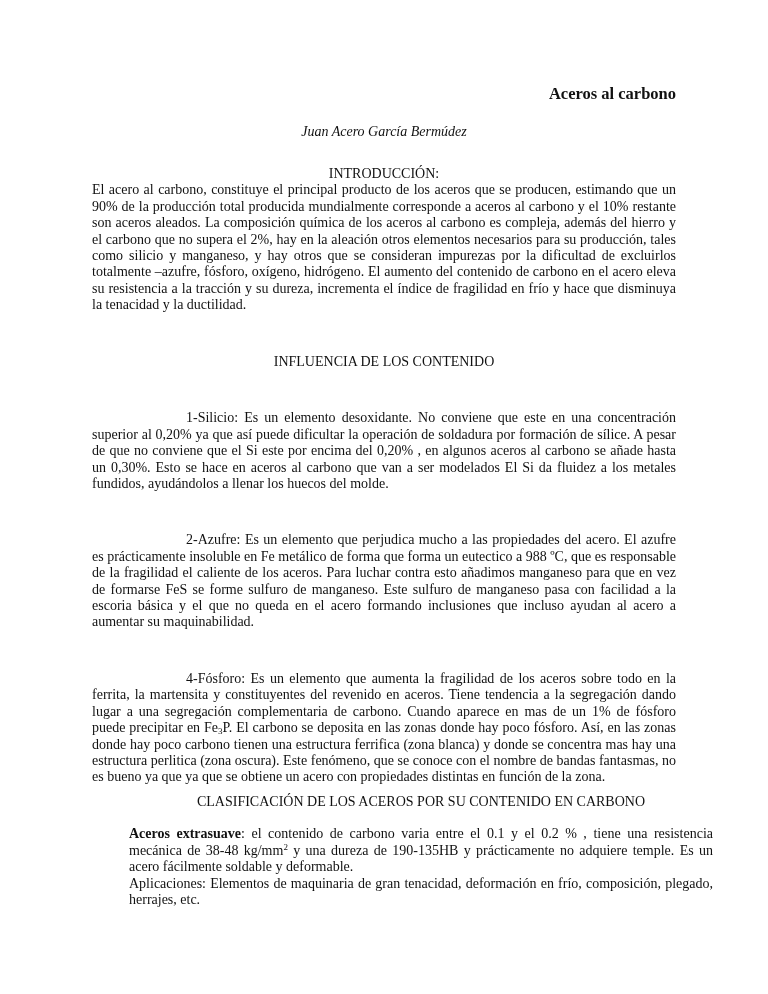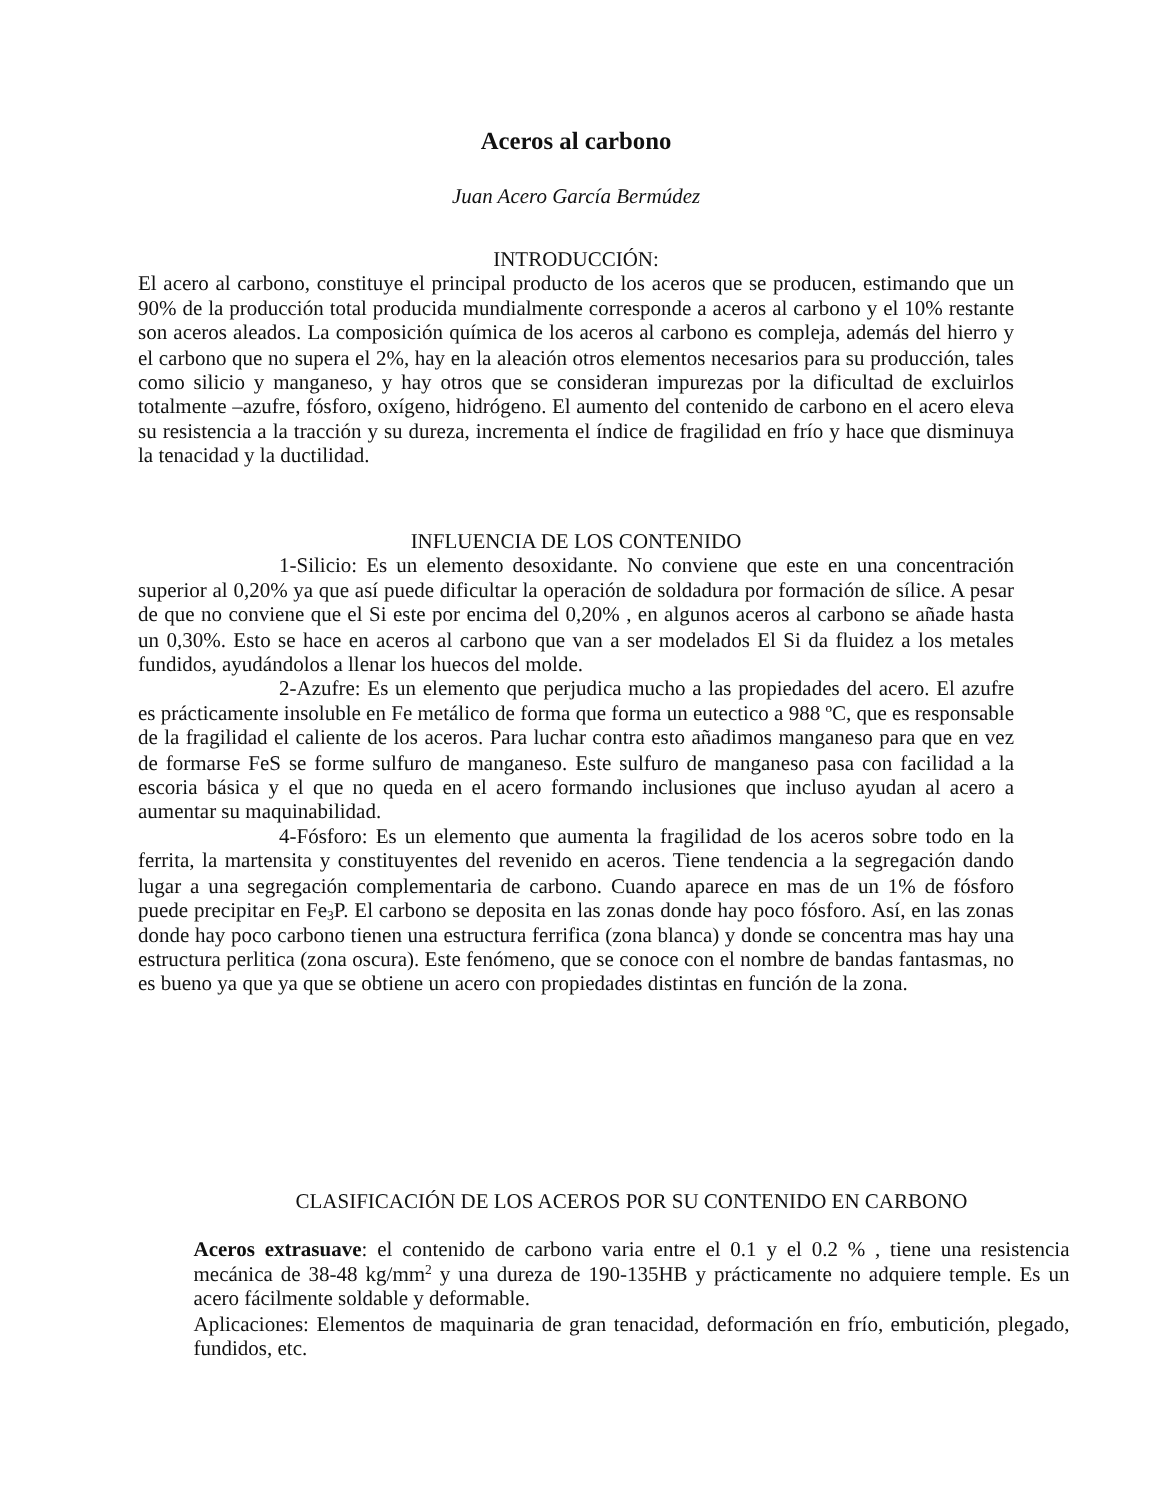--- a/index.html
+++ b/index.html
@@ -1,26 +1,26 @@
 <!DOCTYPE html>
 <html><head>
 <meta charset="utf-8">
 <style>
   html, body { margin: 0; padding: 0; background: #ffffff; }
   body { width: 768px; height: 994px; position: relative; overflow: hidden;
          font-family: "Liberation Serif", "DejaVu Serif", serif; color: #111; }
   .page { position: absolute; left: 92px; top: 0; width: 584px; }
-  .title { position: absolute; left: 0; width: 584px; top: 84px; text-align: center;
+  .title { position: absolute; left: 0; width: 584px; top: 84px; text-align: right;
            font-weight: bold; font-size: 16.5px; }
   .author { position: absolute; left: 0; width: 584px; top: 124px; text-align: center;
             font-style: italic; font-size: 14px; }
   .block { position: absolute; left: 0; width: 584px; font-size: 14px; line-height: 16.4px; }
   .just { text-align: justify; text-align-last: left; }
   .heading { font-size: 14px; text-align: center; }
-  .indent { text-indent: 94px; }
+  .indent { text-indent: 94px; margin-top: 40px; }
   p { margin: 0; }
   sub { font-size: 9px; vertical-align: -2px; line-height: 0; }
   sup { font-size: 9px; vertical-align: 5px; line-height: 0; }
   b { font-weight: bold; }
 </style>
 </head>
 <body>
 
 <div class="page">
 
@@ -36,16 +36,16 @@
     <p class="heading">INFLUENCIA DE LOS CONTENIDO</p>
     <p class="just indent">1-Silicio: Es un elemento desoxidante. No conviene que este en una concentración superior al 0,20% ya que así puede dificultar la operación de soldadura por formación de sílice. A pesar de que no conviene que el Si este por encima del 0,20% , en algunos aceros al carbono se añade hasta un 0,30%. Esto se hace en aceros al carbono que van a ser modelados El Si da fluidez a los metales fundidos, ayudándolos a llenar los huecos del molde.</p>
     <p class="just indent">2-Azufre: Es un elemento que perjudica mucho a las propiedades del acero. El azufre es prácticamente insoluble en Fe metálico de forma que forma un eutectico a 988 ºC,  que es responsable de la fragilidad el caliente de los aceros.  Para luchar contra esto añadimos manganeso para que en vez de formarse FeS se forme sulfuro de manganeso. Este sulfuro de manganeso pasa con facilidad a la escoria básica y el que no queda en el acero formando inclusiones que incluso ayudan al acero a aumentar su maquinabilidad.</p>
     <p class="just indent"><span>4-Fósforo: Es un elemento que aumenta la fragilidad de los aceros sobre todo en la ferrita, la martensita y constituyentes del revenido en aceros. Tiene tendencia a la segregación dando lugar a una segregación complementaria de carbono. Cuando aparece en mas de un  1% de fósforo puede precipitar en Fe</span><sub>3</sub><span>P. El carbono se deposita en las zonas donde hay poco fósforo. Así, en las zonas donde hay poco carbono tienen una estructura ferrifica (zona blanca) y donde se concentra mas hay una estructura perlitica (zona oscura). Este fenómeno, que se conoce con el nombre de bandas fantasmas, no es bueno ya que  ya que se obtiene un acero con propiedades distintas en función de la zona.</span></p>
   </div>
 
   <div class="block" style="top:794px;margin-left:37px;">
     <p class="heading">CLASIFICACIÓN DE LOS ACEROS POR SU CONTENIDO EN CARBONO</p>
     <p style="height:16px;"></p>
     <p class="just"><b>Aceros extrasuave</b><span>: el contenido de carbono varia entre el 0.1 y el 0.2 % , tiene una resistencia mecánica de 38-48 kg/mm</span><sup>2</sup><span> y una dureza de 190-135HB y prácticamente no adquiere temple. Es un acero fácilmente soldable y deformable.</span></p>
-    <p class="just">Aplicaciones: Elementos de maquinaria de gran tenacidad, deformación en frío, embutición, plegado, fundidos, etc.</p>
+    <p class="just">Aplicaciones: Elementos de maquinaria de gran tenacidad, deformación en frío, composición, plegado, herrajes, etc.</p>
   </div>
 
 </div>
 
 </body></html>

